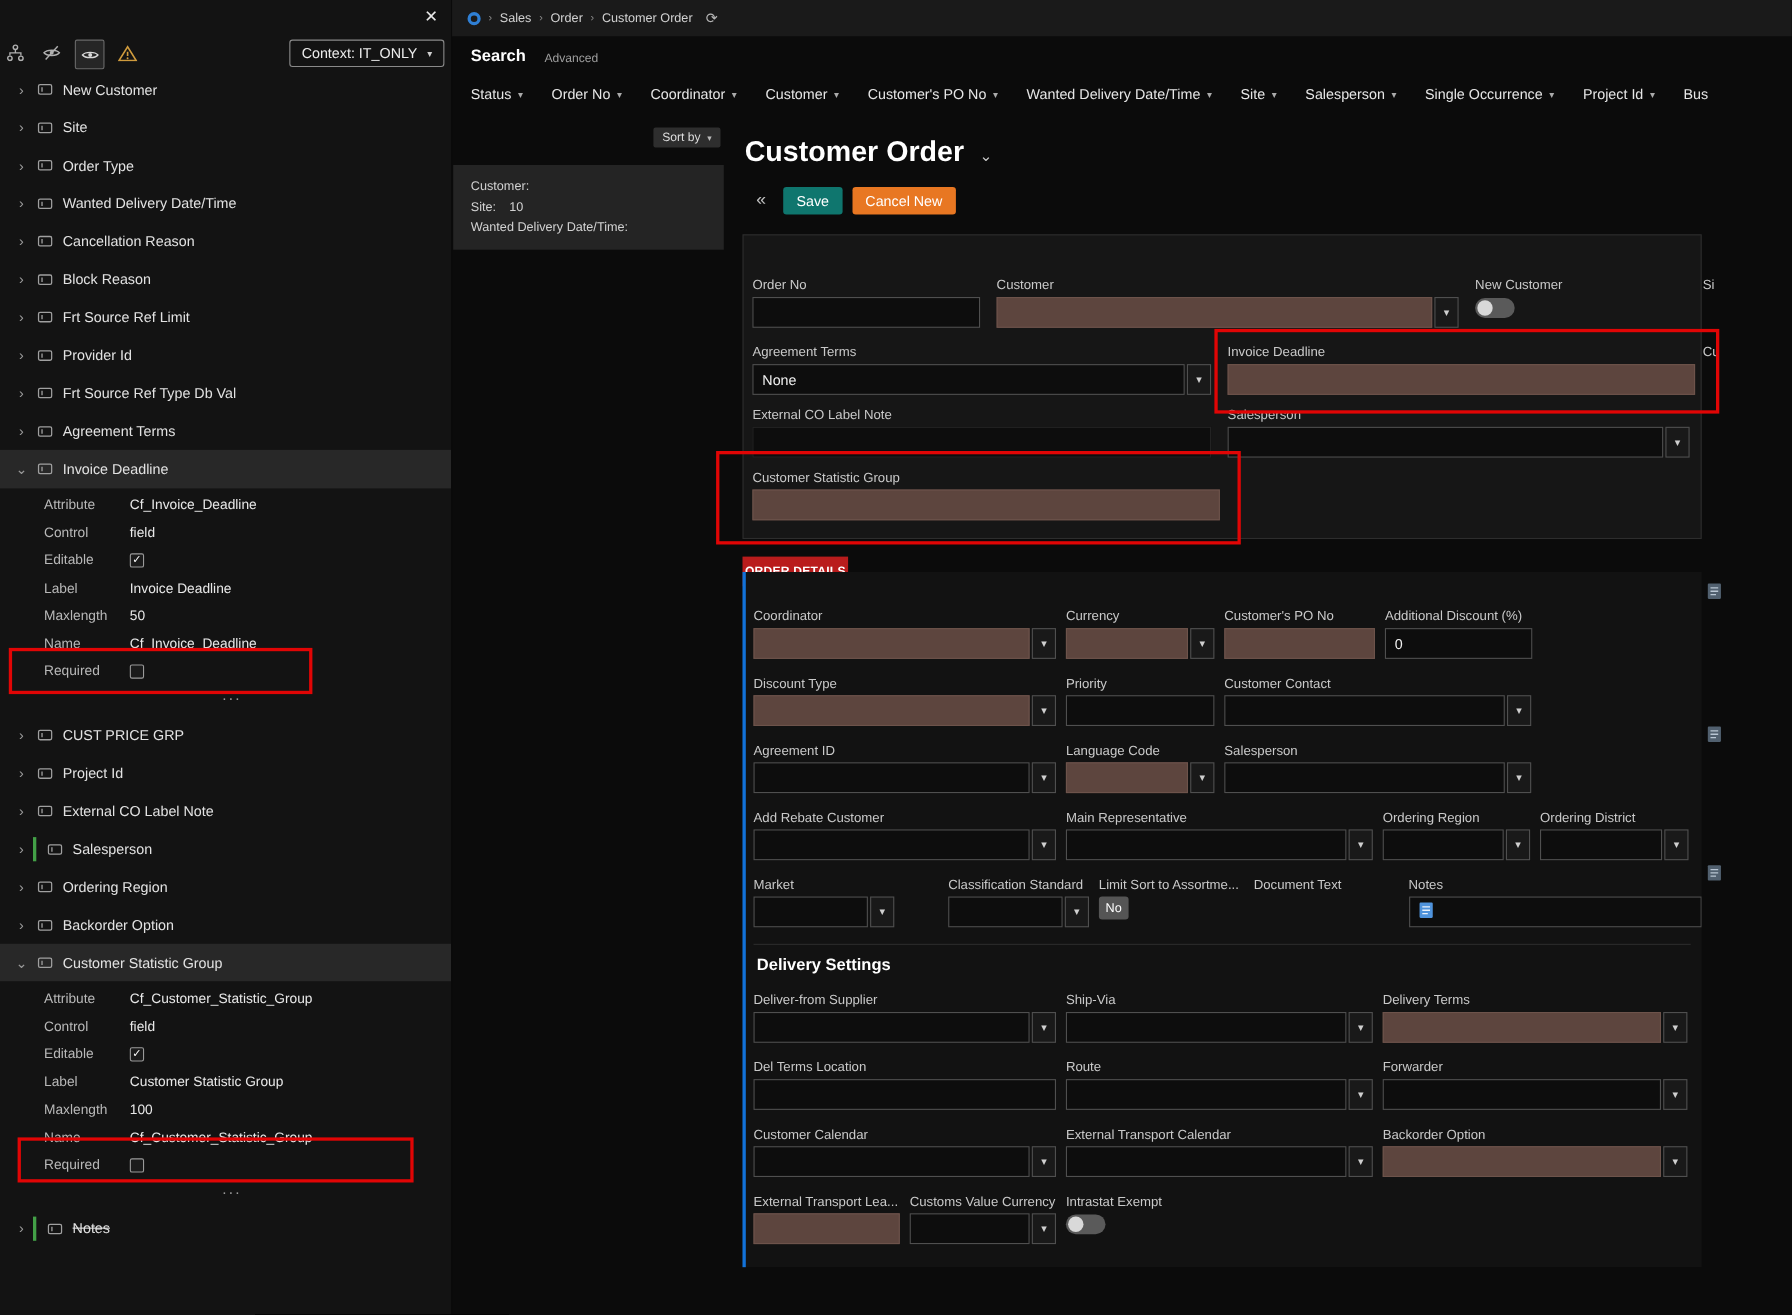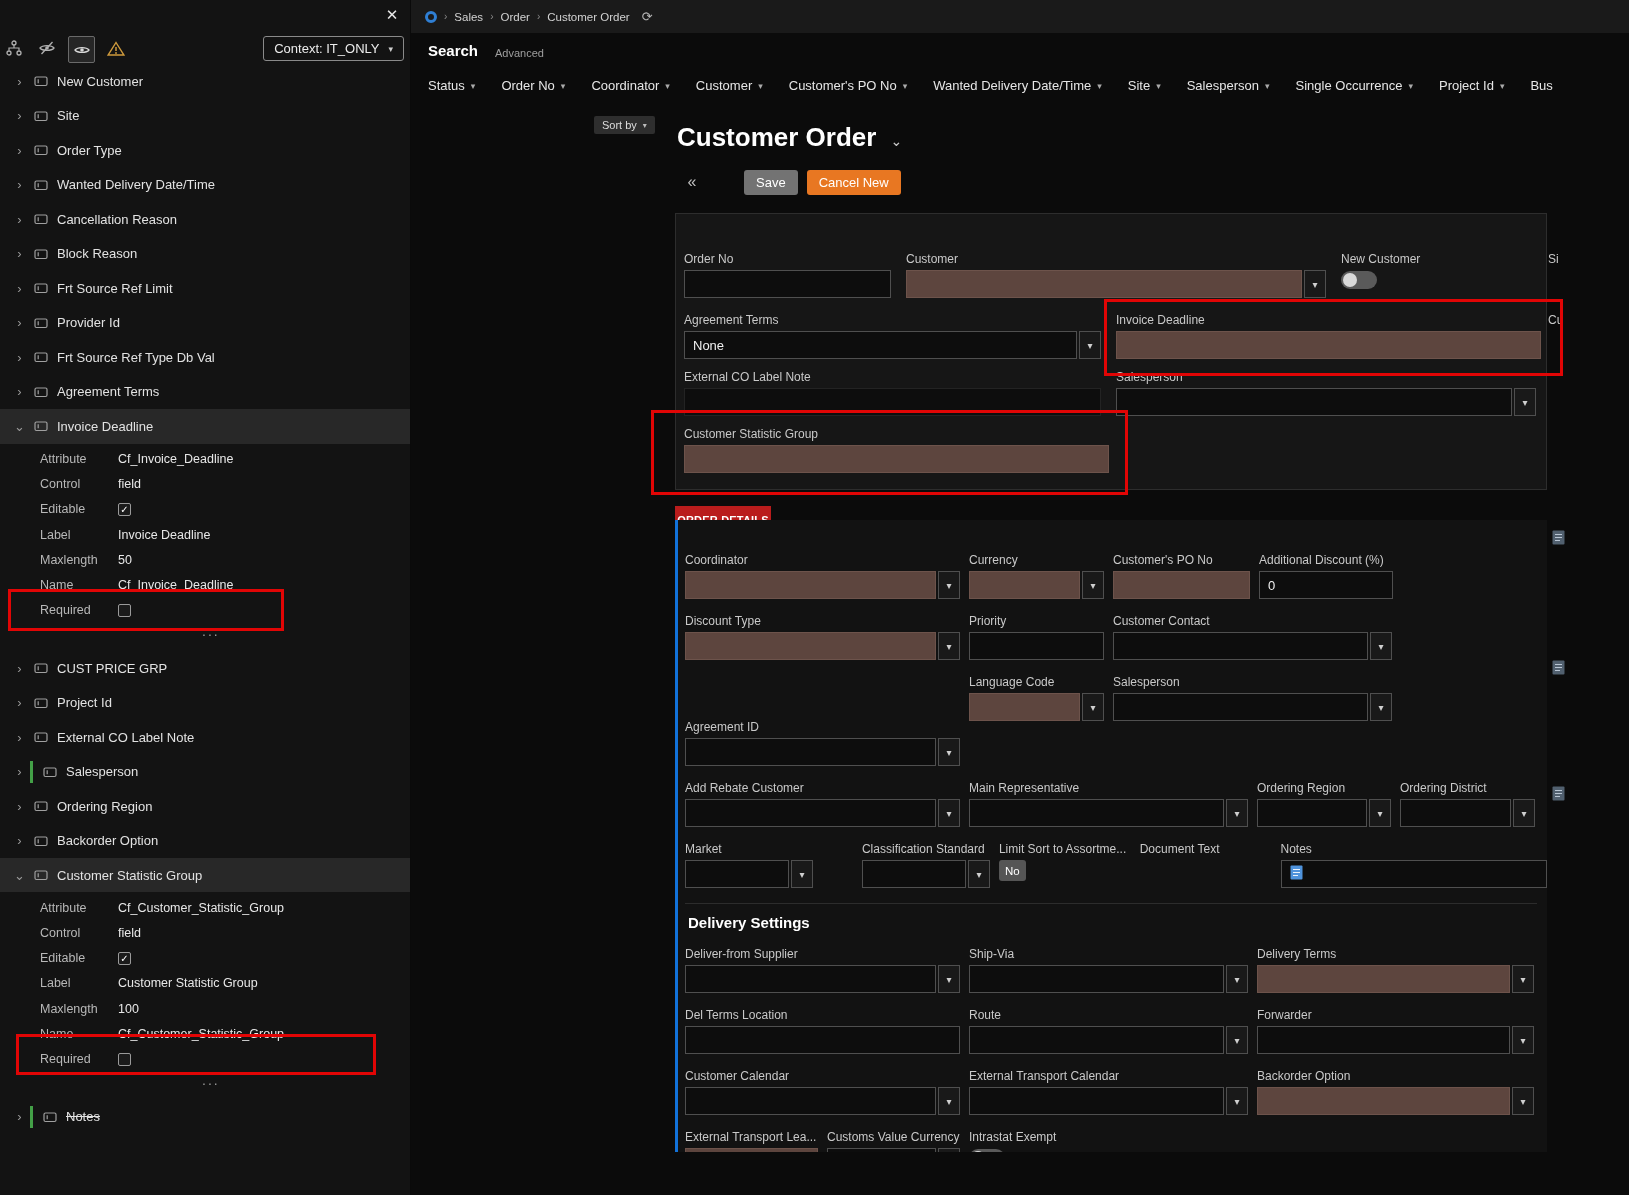--- a/index.html
+++ b/index.html
@@ -44,21 +44,21 @@
   .sortby .ca{font-size:8px;color:#bbb;}
   .info-card{position:absolute;left:1px;top:150px;width:246px;height:77px;background:#242424;padding:11px 0 0 16px;font-size:11.5px;color:#d2d2d2;line-height:18.5px;}
   .cval{margin-left:12px;}
 
   .form-panel{position:absolute;left:264px;top:0;width:872px;bottom:0;}
   .fp-title{position:absolute;left:2px;top:122px;font-size:26px;font-weight:bold;color:#fff;display:flex;align-items:center;gap:14px;}
   .fp-title .ca{font-size:14px;color:#ccc;margin-top:7px;font-weight:normal;}
   .btnrow{position:absolute;left:6px;top:169px;display:flex;gap:9px;align-items:center;height:26px;}
   .collapse{color:#c0c0c0;font-size:16px;width:22px;text-align:center;cursor:pointer;}
   .btn{font-family:inherit;border:none;border-radius:3px;color:#fff;font-size:13px;padding:5px 12px;cursor:pointer;}
-  .btn.save{background:#737373;margin-left:32px;}
+  .btn.save{background:#0f766e;}
   .btn.cancel{background:#e87722;}
 
   .hsection{position:absolute;left:0;top:213px;width:872px;height:277px;background:#161616;border:1px solid #2d2d2d;}
   .hrow{position:absolute;left:8px;display:flex;gap:15px;}
   .fld{position:relative;}
   .flabel{font-size:12px;color:#c9c9c9;margin-bottom:4px;white-space:nowrap;}
   .fbox{height:28px;border:1px solid #4f4f4f;background:#0d0d0d;display:flex;align-items:center;padding:0 8px;font-size:13px;color:#f0f0f0;gap:7px;}
   .fbox.brown{background:#5d453e;border-color:#6d534b;}
   .fbox.faint{border-color:#232323;}
   .selwrap{display:flex;gap:2px;}
@@ -438,20 +438,25 @@
         </div>
         <div class="filter">
           <span>Bus</span>
         </div>
       </div>
 
     <div class="sortby">
       <span>Sort by</span>
       <span class="ca">▾</span>
     </div>
+    <div class="info-card" id="info-card">
+        <div><span>Customer:</span></div>
+        <div><span>Site:</span><span class="cval">10</span></div>
+        <div><span>Wanted Delivery Date/Time:</span></div>
+      </div>
 
     <div class="form-panel" id="form-panel">
       <div class="fp-title">
         <span>Customer Order</span>
         <span class="ca">⌄</span>
       </div>
       <div class="btnrow">
         <span class="collapse">«</span>
         <button class="btn save">Save</button>
         <button class="btn cancel">Cancel New</button>
@@ -557,21 +562,21 @@
             </div>
             <div class="fld" style="width: 279px;">
               <div class="flabel">Customer Contact</div>
               <div class="selwrap">
                 <div class="fbox dark"></div>
                 <div class="caretbox">▾</div>
               </div>
             </div>
           </div>
           <div class="drow">
-            <div class="fld" style="width: 275px; margin-top: 45px;">
+            <div class="fld" style="width: 275px;">
               <div class="flabel">Agreement ID</div>
               <div class="selwrap">
                 <div class="fbox dark"></div>
                 <div class="caretbox">▾</div>
               </div>
             </div>
             <div class="fld" style="width: 135px;">
               <div class="flabel">Language Code</div>
               <div class="selwrap">
                 <div class="fbox brown"></div>

